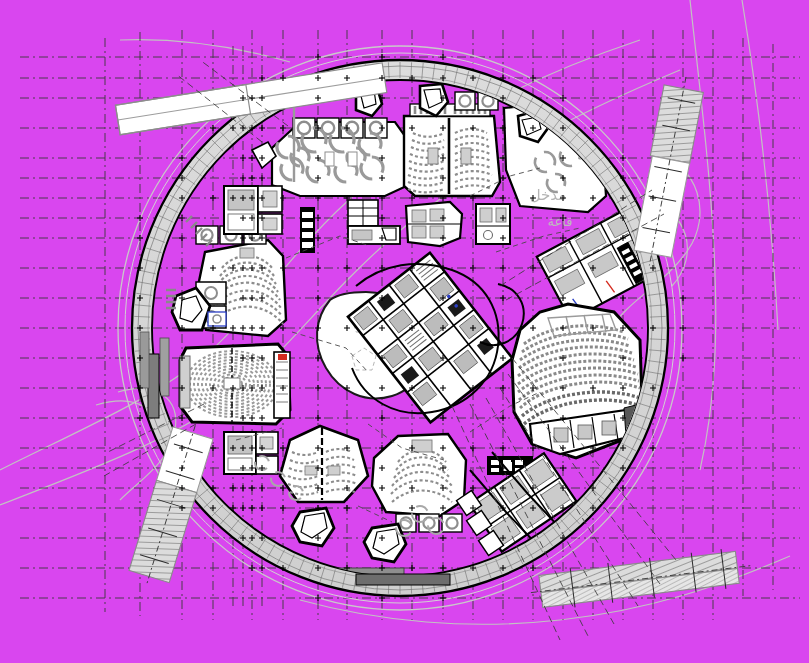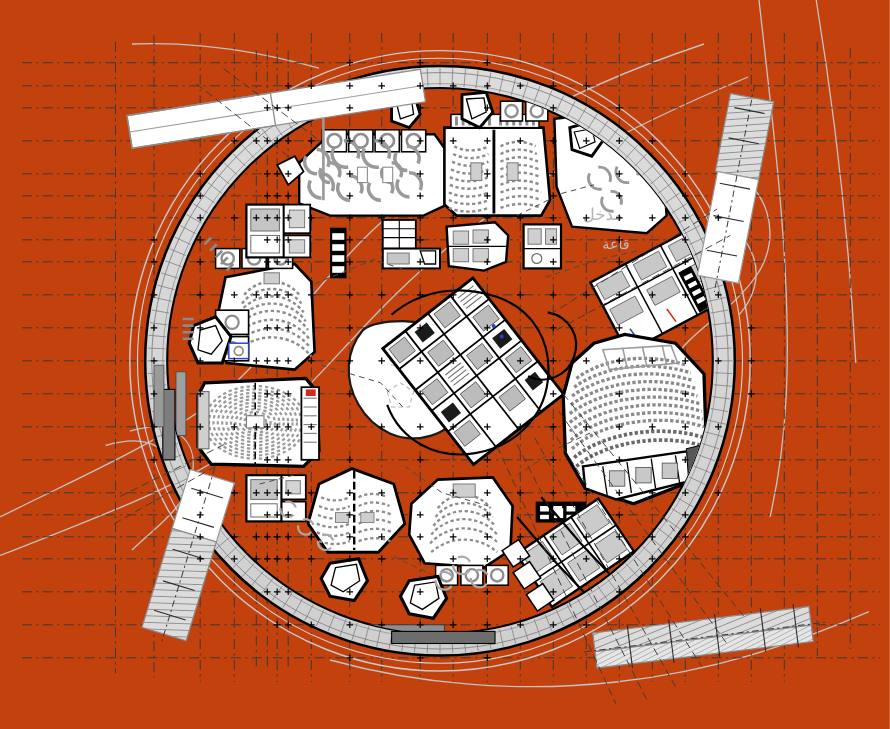--- a/index.html
+++ b/index.html
@@ -6,21 +6,21 @@
   html, body {
     margin: 0;
     padding: 0;
     background: #ffffff;
     font-family: "Liberation Sans", sans-serif;
   }
   #plan-root {
     position: relative;
     width: 809px;
     height: 663px;
-    background: #c2410c;
+    background: #d946ef;
     overflow: hidden;
   }
   #plan-svg {
     display: block;
     width: 809px;
     height: 663px;
   }
 </style>
 </head>
 <body>

